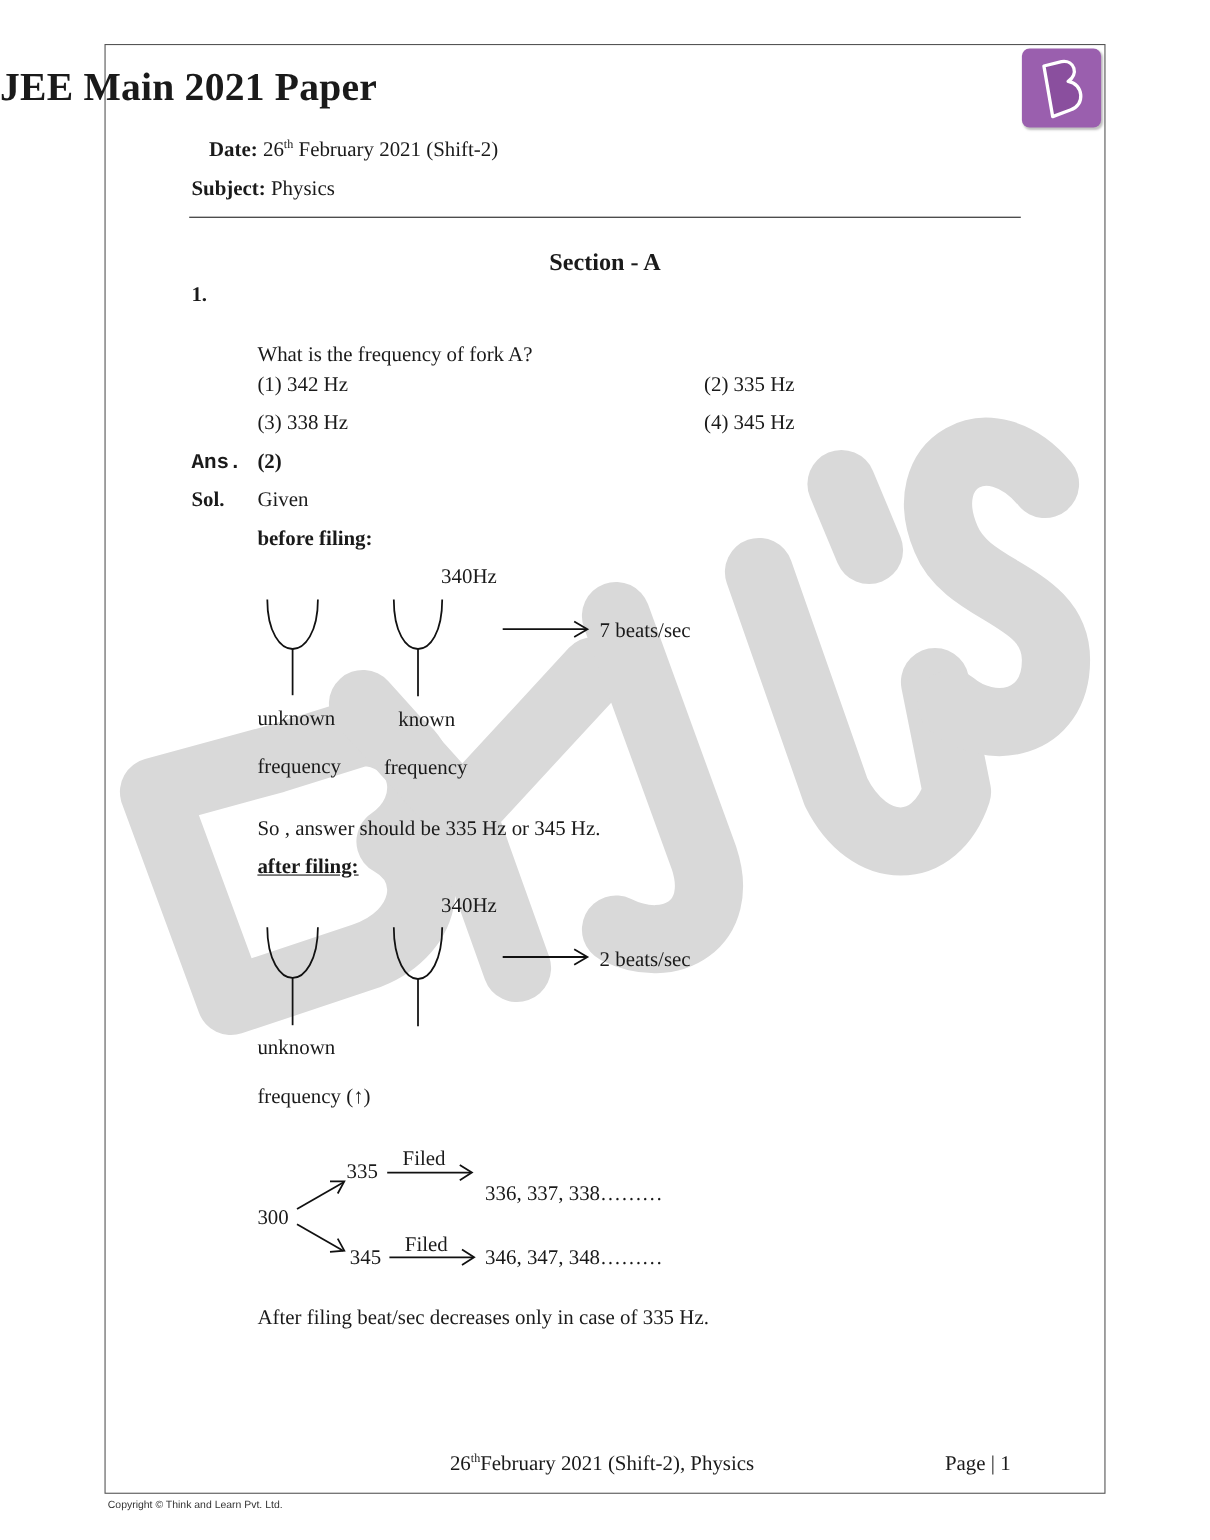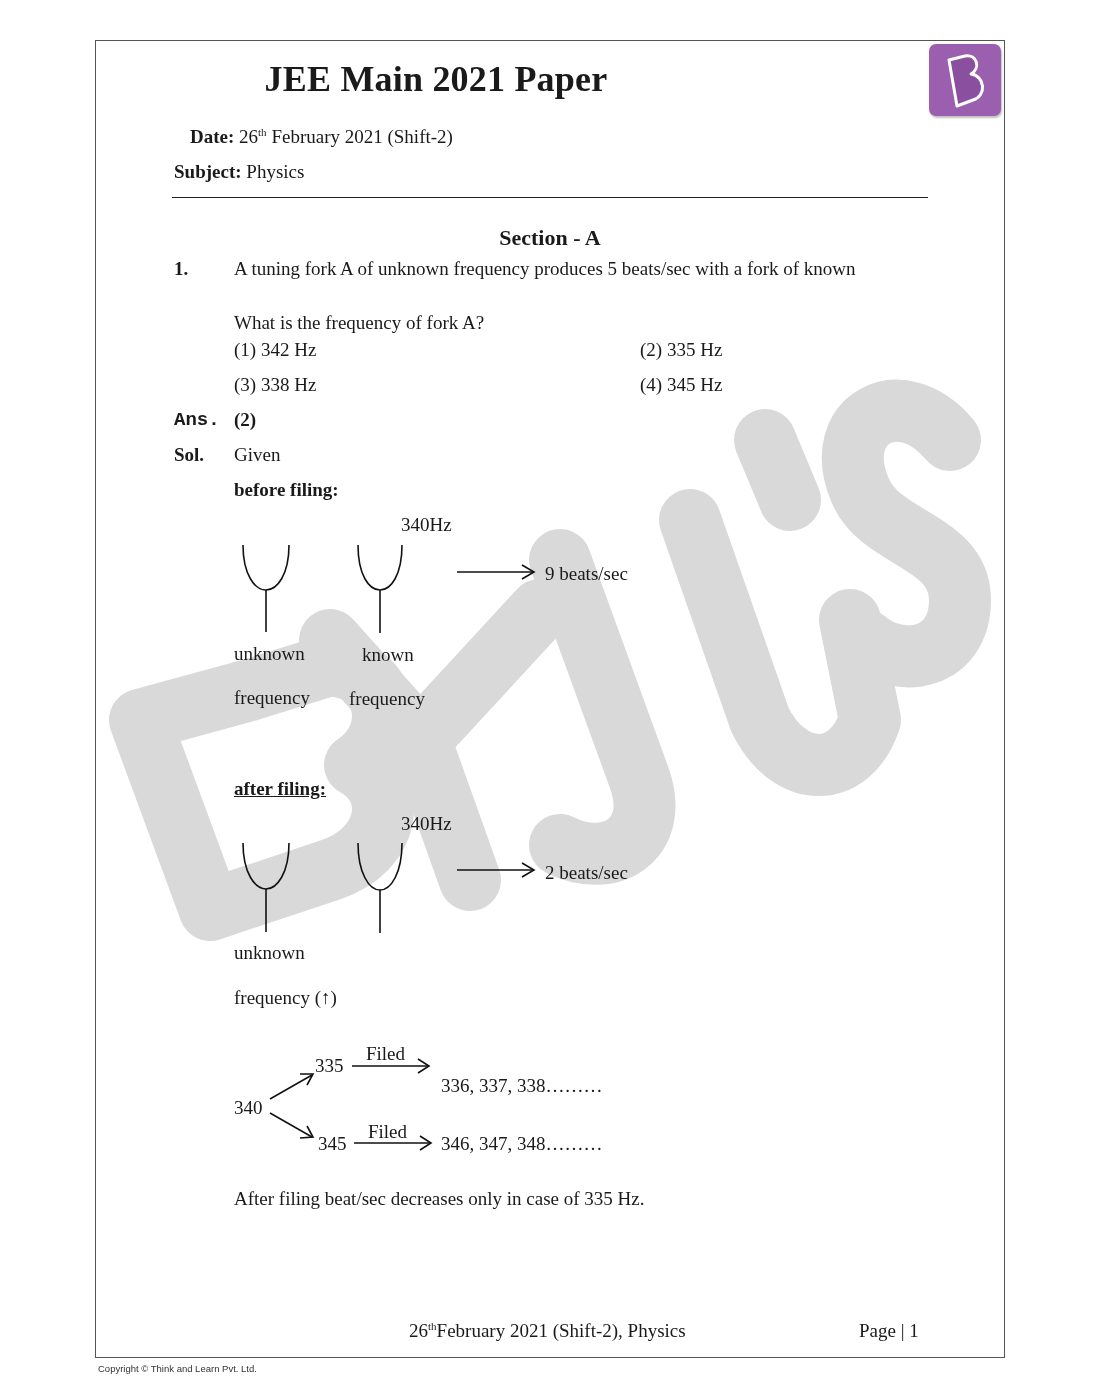--- a/index.html
+++ b/index.html
@@ -3,21 +3,21 @@
   <meta charset="utf-8">
   <style>
     html, body { margin: 0; padding: 0; background: #ffffff; }
     body { width: 1100px; height: 1400px; position: relative; overflow: hidden;
            font-family: "Liberation Serif", "DejaVu Serif", serif; color: #1a1a1a; }
     .page-frame { position: absolute; left: 95px; top: 40px; width: 910px; height: 1318px;
                   border: 1.5px solid #555; box-sizing: border-box; }
     .watermark { position: absolute; left: 0; top: 0; width: 1100px; height: 1400px; pointer-events: none; z-index: 0; }
     .content { position: absolute; left: 0; top: 0; width: 1100px; height: 1400px; z-index: 1; }
     .abs { position: absolute; white-space: nowrap; }
-    .title { left: 0; width: 872px; text-align: center; top: 58px; font-size: 36px; font-weight: bold; letter-spacing: 0.2px; }
+    .title { left: 0; width: 872px; top: 58px; font-size: 36px; font-weight: bold; letter-spacing: 0.2px; }
     .logo { left: 929px; top: 44px; width: 72px; height: 72px; border-radius: 7px; background: #9a5fae; box-shadow: 1px 2px 2px rgba(0,0,0,0.25); }
     .meta { font-size: 19px; }
     .meta b { font-weight: bold; }
     sup { font-size: 11px; vertical-align: super; line-height: 0; }
     .hr { left: 172px; top: 197px; width: 756px; height: 0; border-top: 1.3px solid #222; }
     .section { left: 0; width: 1100px; text-align: center; top: 225px; font-size: 22px; font-weight: bold; }
     .txt { font-size: 19px; }
     .bold { font-weight: bold; }
     .footer { font-size: 19px; }
     .copyright { left: 98px; top: 1363px; font-family: "Liberation Sans", sans-serif; font-size: 9.5px; color: #333; }
@@ -62,21 +62,20 @@
   </div>
   <div class="abs meta" style="left:174px; top:161px;">
     <b>Subject:</b>
     <span>Physics</span>
   </div>
   <div class="abs hr"></div>
 
   <div class="abs section">Section - A</div>
 
   <div class="abs txt bold" style="left:174px; top:258px;">1.</div>
-  <div class="abs txt" style="left:234px; top:258px;">A tuning fork A of unknown frequency produces 5 beats/sec with a fork of known</div>
   <div class="abs txt" style="left:234px; top:312px;">What is the frequency of fork A?</div>
 
   <div class="abs txt" style="left:234px; top:339px;">(1) 342 Hz</div>
   <div class="abs txt" style="left:640px; top:339px;">(2) 335 Hz</div>
   <div class="abs txt" style="left:234px; top:374px;">(3) 338 Hz</div>
   <div class="abs txt" style="left:640px; top:374px;">(4) 345 Hz</div>
 
   <div class="abs txt bold" style="left:174px; top:409px;font-family:Liberation Mono, monospace;">Ans.</div>
   <div class="abs txt bold" style="left:234px; top:409px;">(2)</div>
 
@@ -110,34 +109,35 @@
       <line x1="270" y1="1113" x2="312" y2="1137"></line>
       <path d="M307,1126 L313,1137 L300,1138"></path>
 
       <line x1="352" y1="1066" x2="428" y2="1066"></line>
       <path d="M418,1059 L429,1066 L418,1073"></path>
       <line x1="354" y1="1143" x2="430" y2="1143"></line>
       <path d="M420,1136 L431,1143 L420,1150"></path>
     </g>
   </svg>
 
-  <div class="abs txt" style="left:545px; top:563px;">9 beats/sec</div>
+  <div class="abs txt" style="left:545px; top:563px;">7 beats/sec</div>
   <div class="abs txt" style="left:234px; top:643px;">unknown</div>
   <div class="abs txt" style="left:362px; top:644px;">known</div>
   <div class="abs txt" style="left:234px; top:687px;">frequency</div>
   <div class="abs txt" style="left:349px; top:688px;">frequency</div>
 
+  <div class="abs txt" style="left:234px; top:743px;">So , answer should be 335 Hz or 345 Hz.</div>
 
   <div class="abs txt bold" style="left:234px; top:778px;text-decoration:underline;">after filing:</div>
   <div class="abs txt" style="left:401px; top:813px;">340Hz</div>
   <div class="abs txt" style="left:545px; top:862px;">2 beats/sec</div>
   <div class="abs txt" style="left:234px; top:942px;">unknown</div>
   <div class="abs txt" style="left:234px; top:987px;">frequency (↑)</div>
 
-  <div class="abs txt" style="left:234px; top:1097px;">340</div>
+  <div class="abs txt" style="left:234px; top:1097px;">300</div>
   <div class="abs txt" style="left:315px; top:1055px;">335</div>
   <div class="abs txt" style="left:366px; top:1043px;">Filed</div>
   <div class="abs txt" style="left:441px; top:1075px;">336, 337, 338………</div>
   <div class="abs txt" style="left:318px; top:1133px;">345</div>
   <div class="abs txt" style="left:368px; top:1121px;">Filed</div>
   <div class="abs txt" style="left:441px; top:1133px;">346, 347, 348………</div>
 
   <div class="abs txt" style="left:234px; top:1188px;">After filing beat/sec decreases only in case of 335 Hz.</div>
 
   <div class="abs footer" style="left:409px; top:1320px;">

